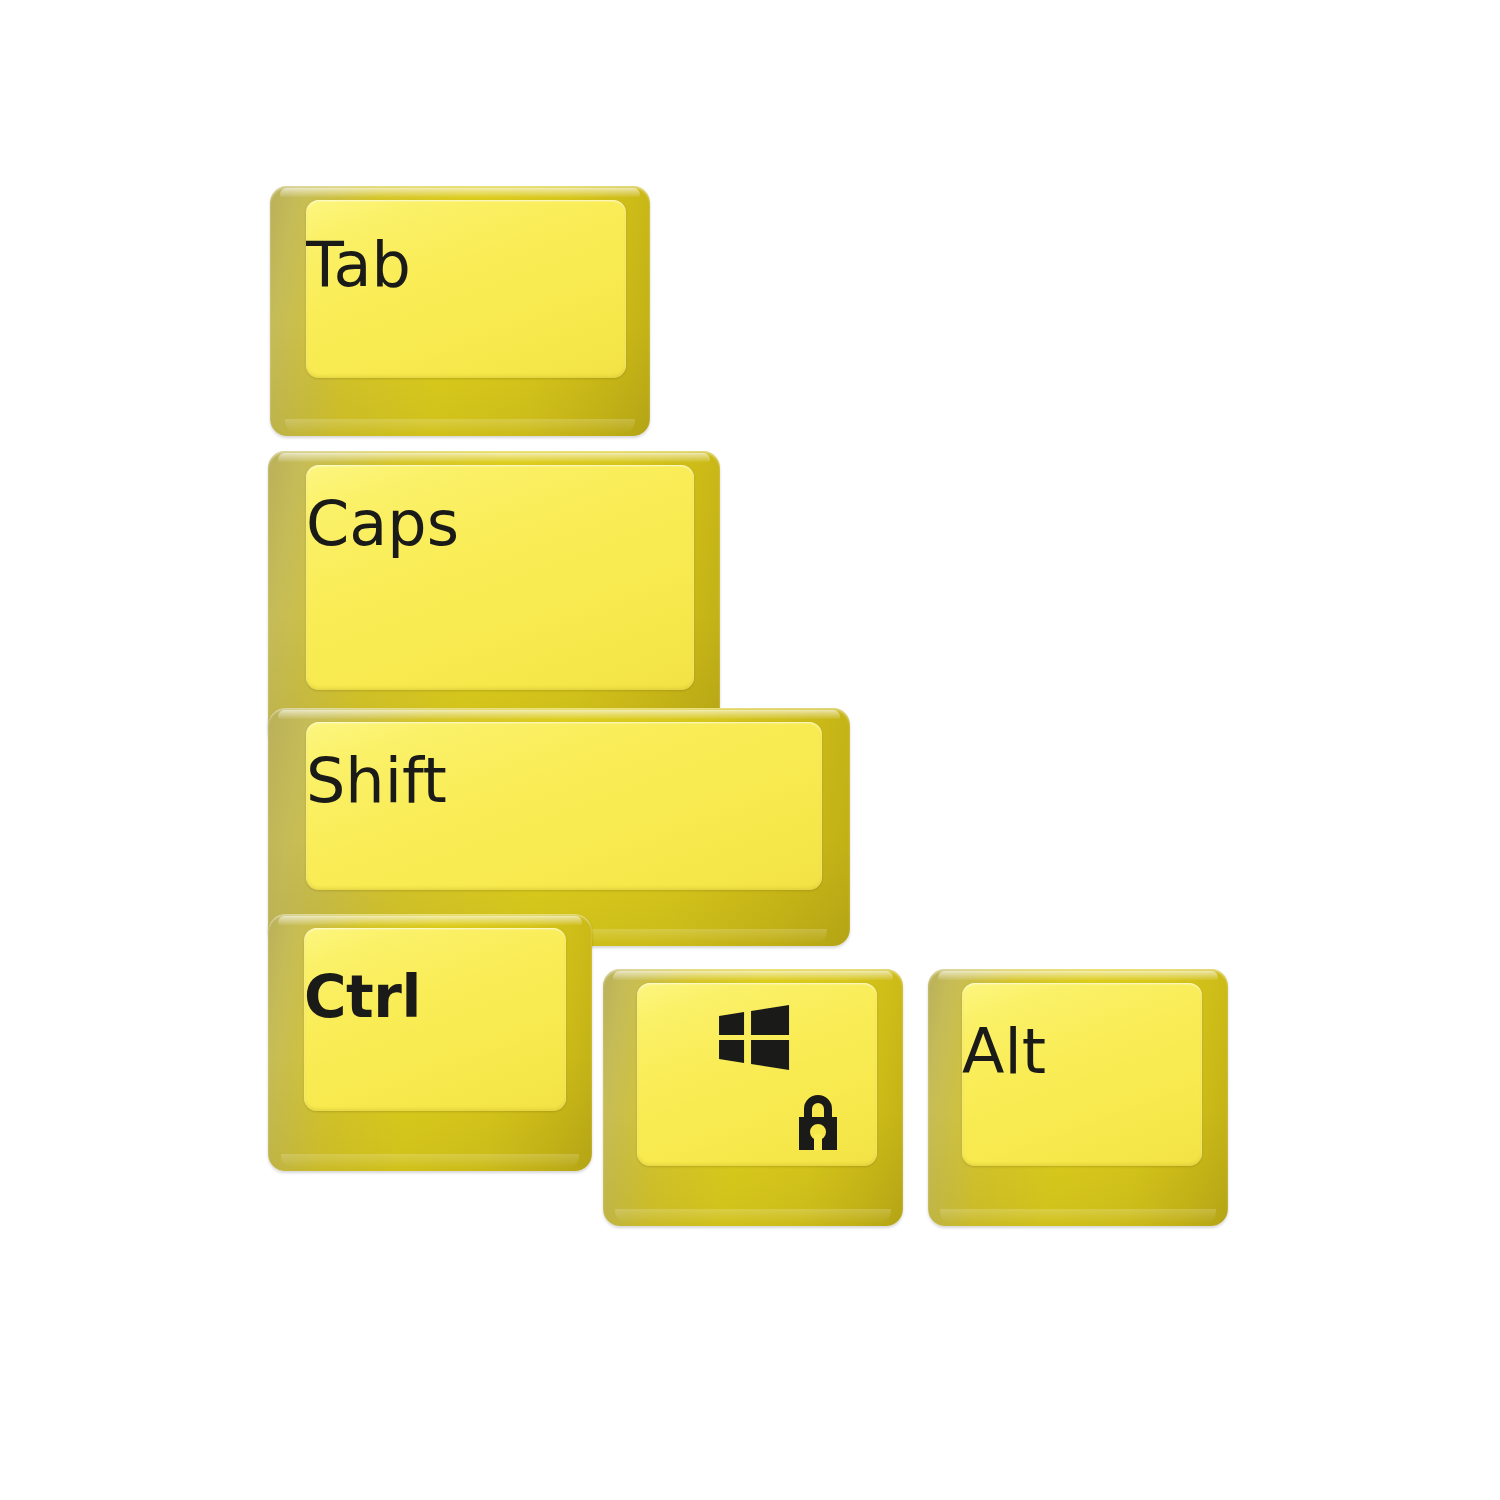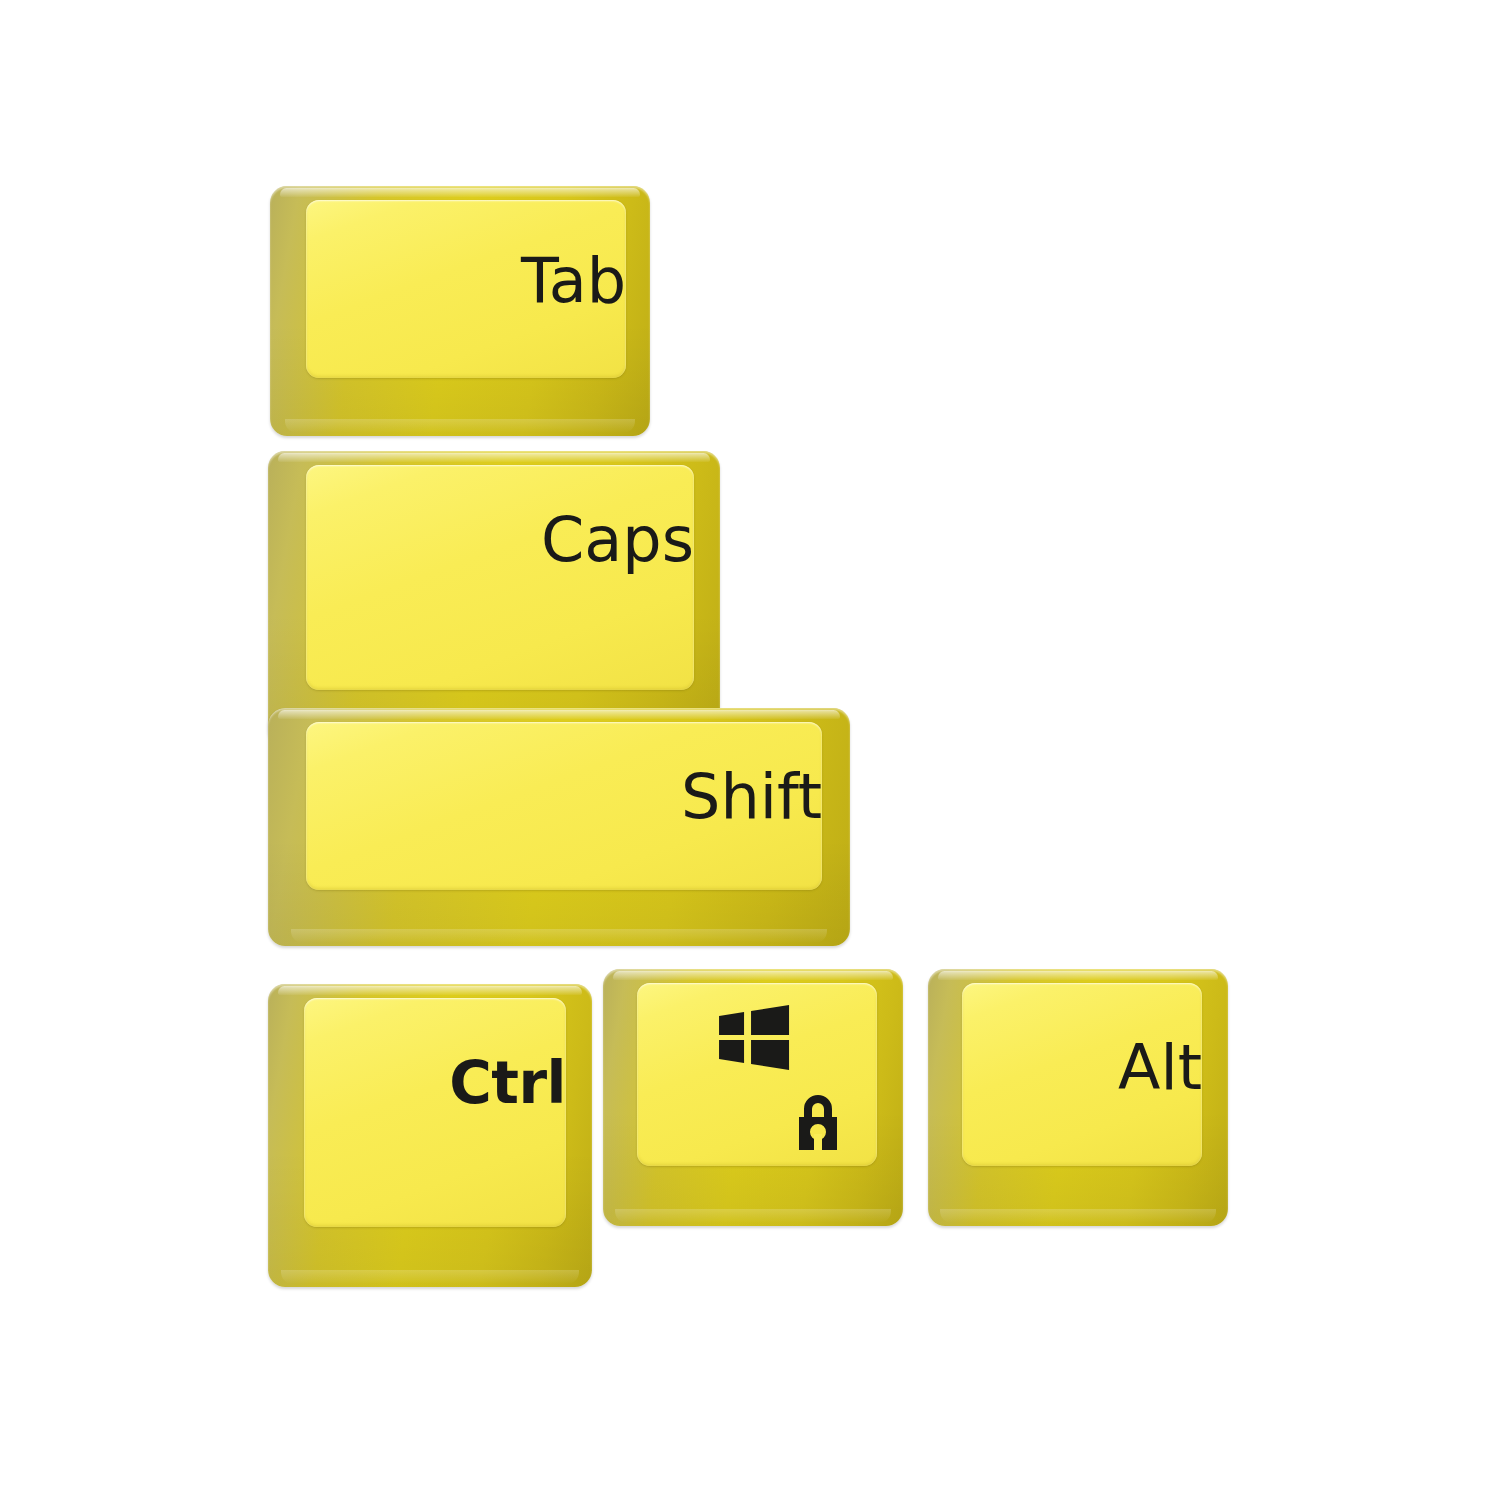--- a/index.html
+++ b/index.html
@@ -102,39 +102,39 @@
     position: absolute;
     left: 0;
     right: 0;
     color: #1a1a18;
     font-family: "DejaVu Sans", "Liberation Sans", sans-serif;
     font-weight: 400;
     line-height: 1;
     white-space: nowrap;
     user-select: none;
   }
-  .legend.center { text-align: right; margin-top: 16px; }
+  .legend.center { text-align: left; }
 
   
   .legend.bold { font-weight: 700; letter-spacing: -0.5px; }
 
   
   #key-tab        { left: 270px; top: 186px;  width: 380px; height: 250px; }
   #key-tab  .keyface   { left: 36px; top: 14px; right: 24px; bottom: 58px; }
   #key-tab  .legend    { top: 34px;  font-size: 62px; }
 
   #key-caps       { left: 268px; top: 451px;  width: 452px; height: 295px; }
   #key-caps .keyface   { left: 38px; top: 14px; right: 26px; bottom: 56px; }
   #key-caps .legend    { top: 28px;  font-size: 62px; }
 
   #key-shift      { left: 268px; top: 708px;  width: 582px; height: 238px; }
   #key-shift .keyface  { left: 38px; top: 14px; right: 28px; bottom: 56px; }
   #key-shift .legend   { top: 28px;  font-size: 62px; }
 
-  #key-ctrl       { left: 268px; top: 984px;  width: 324px; height: 303px; }
+  #key-ctrl       { left: 268px; top: 914px;  width: 324px; height: 257px; }
   #key-ctrl .keyface   { left: 36px; top: 14px; right: 26px; bottom: 60px; }
   #key-ctrl .legend    { top: 40px;  font-size: 58px; }
 
   #key-win        { left: 603px; top: 969px;  width: 300px; height: 257px; }
   #key-win  .keyface   { left: 34px; top: 14px; right: 26px; bottom: 60px; }
 
   #key-alt        { left: 928px; top: 969px;  width: 300px; height: 257px; }
   #key-alt  .keyface   { left: 34px; top: 14px; right: 26px; bottom: 60px; }
   #key-alt  .legend    { top: 38px;  font-size: 62px; }
 

